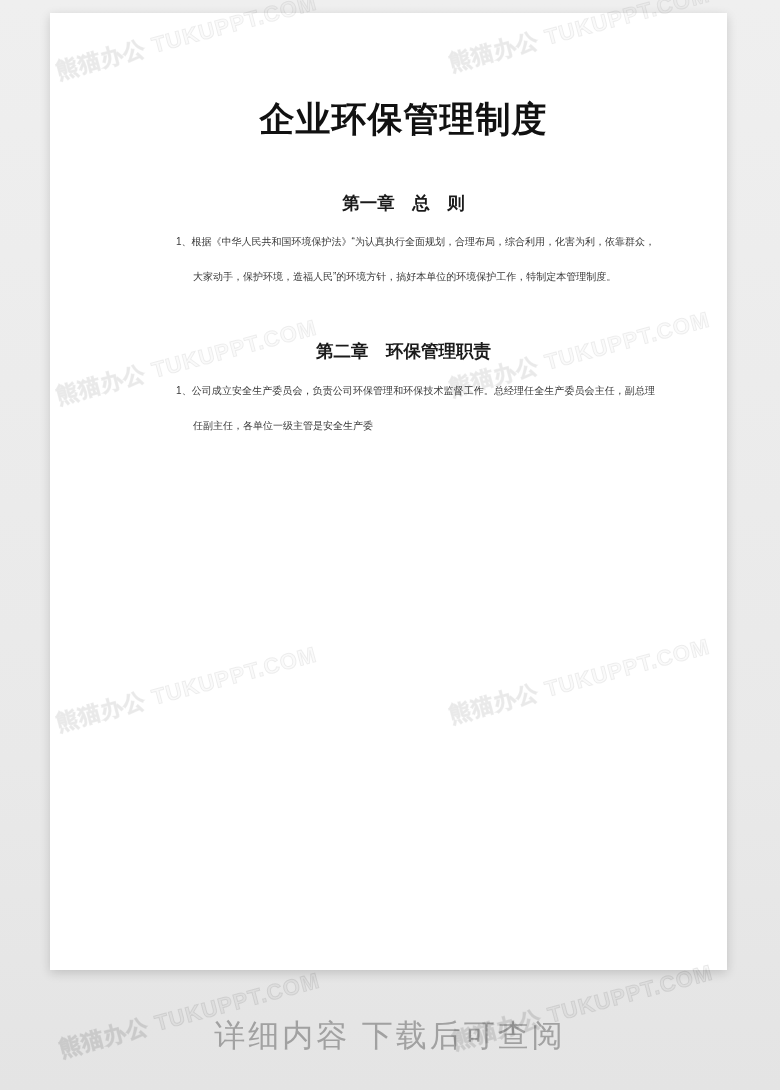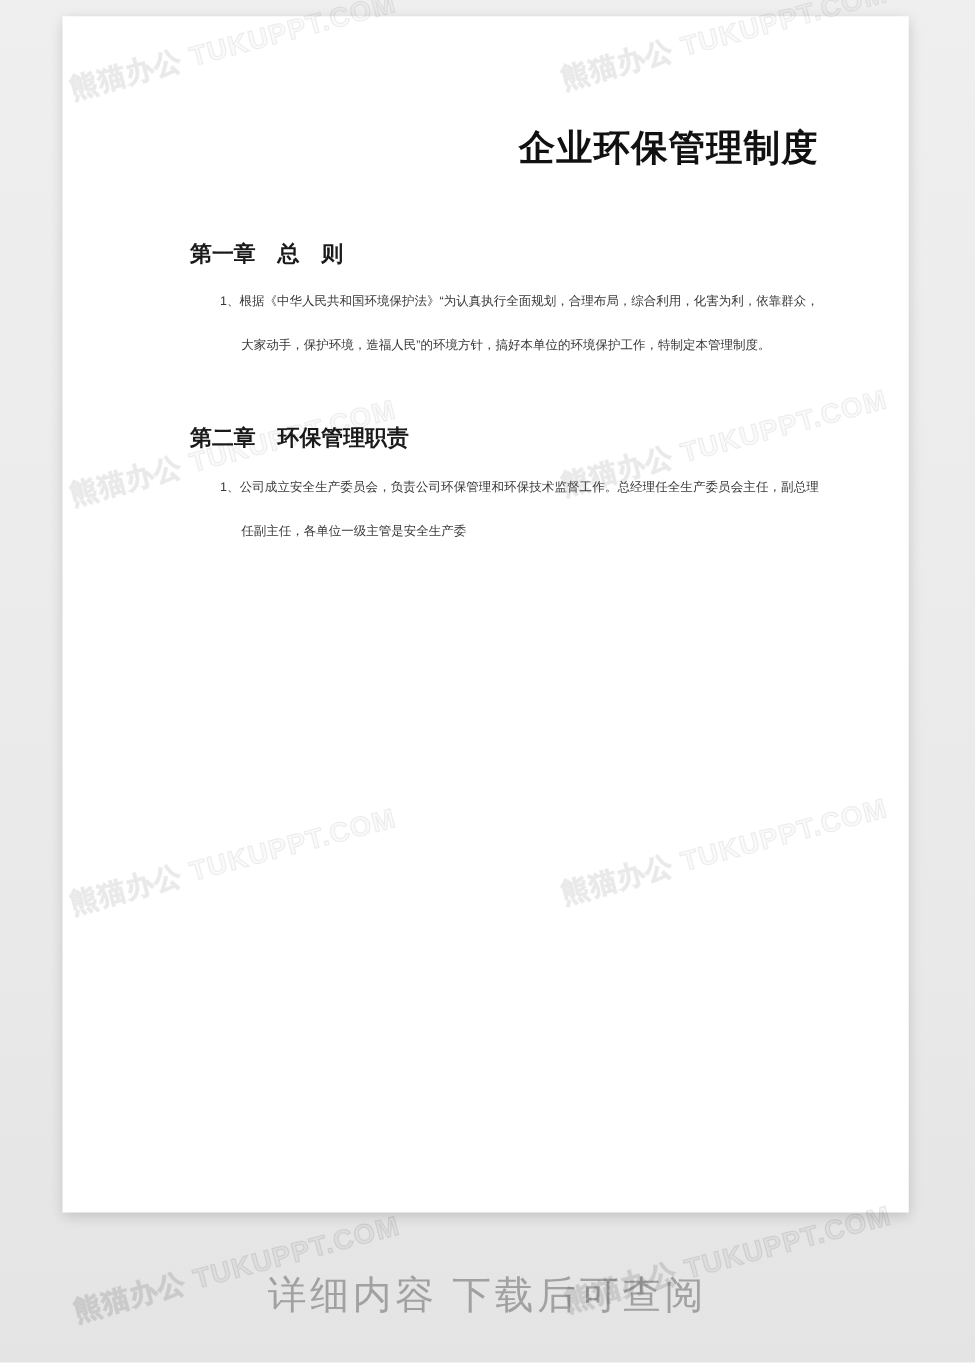--- a/index.html
+++ b/index.html
@@ -18,33 +18,34 @@
     width: 677px; height: 957px;
     background: #ffffff;
     box-shadow: 0 3px 10px rgba(0,0,0,0.16);
     overflow: hidden;
   }
   .doc {
     padding: 0 72px 0 102px;
   }
   .doc-title {
     margin: 86px 0 0 0;
-    font-size: 29px;
+    font-size: 35px;
     line-height: 40px;
     font-weight: bold;
     color: #111111;
-    text-align: right;
+    text-align: center;
     letter-spacing: 1px;
   }
   .chapter-heading {
     font-size: 17.5px;
     line-height: 24px;
     font-weight: bold;
     color: #1a1a1a;
     margin: 0;
+    text-align: center;
   }
   .ch1-heading { margin-top: 52px; }
   .ch2-heading { margin-top: 46px; font-family: Liberation Mono, monospace; }
   .items {
     list-style: none;
     margin: 9px 0 0 0;
     padding: 0;
   }
   .items li {
     margin-left: 41px;

